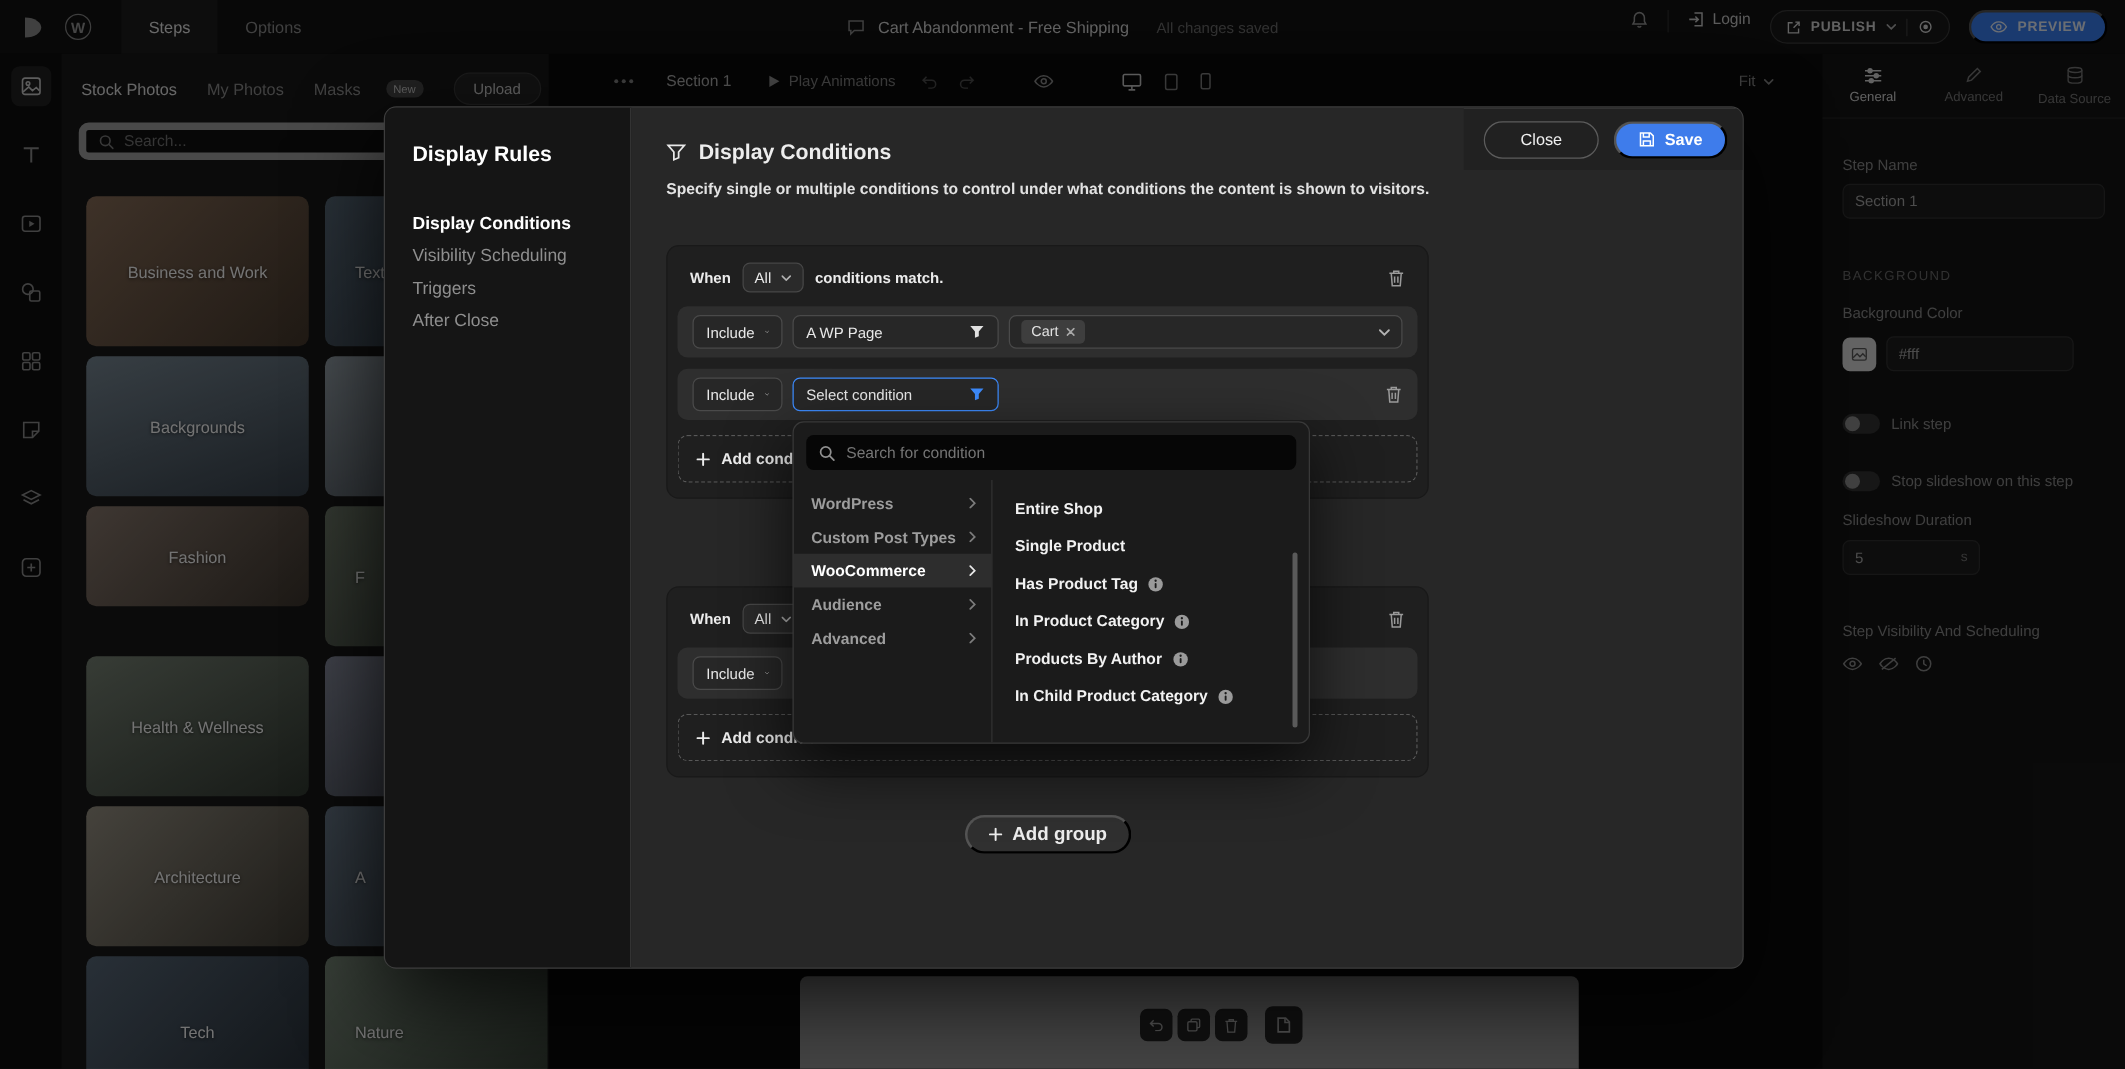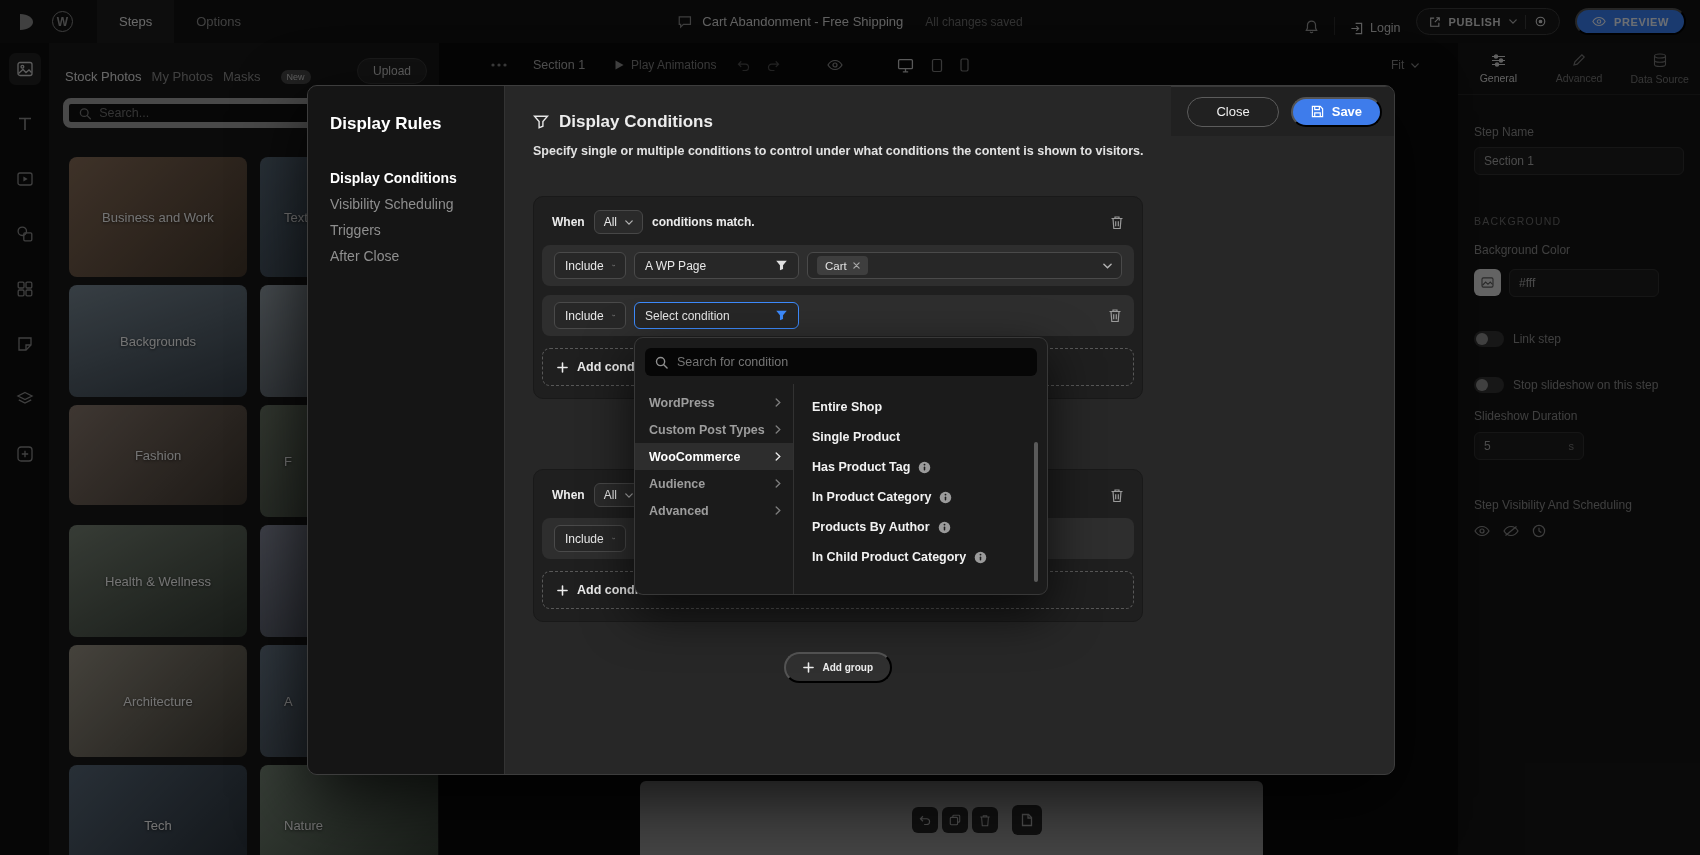--- a/index.html
+++ b/index.html
@@ -15,41 +15,41 @@
     display:flex;align-items:center;padding:0 14px;gap:14px;z-index:2}
   .logo{width:24px;height:24px;display:flex;align-items:center;justify-content:center}
   .wpmark{width:21px;height:21px;border:1.4px solid #8a8a8a;border-radius:50%;color:#9a9a9a;
     font-size:12px;font-weight:700;display:flex;align-items:center;justify-content:center}
   .tabs{display:flex;height:43px;margin-left:10px}
   .tab{height:43px;display:flex;align-items:center;padding:0 22px;font-size:13px;color:#8f8f8f}
   .tab.active{background:#1d1d1d;color:#e8e8e8}
   .topcenter{position:absolute;left:50%;transform:translateX(-50%);display:flex;align-items:center;gap:10px}
   .doc-title{font-size:13px;color:#d6d6d6}
   .saved{font-size:12px;color:#6e6e6e;margin-left:12px}
-  .topright{margin-left:auto;display:flex;align-items:flex-end;gap:15px}
+  .topright{margin-left:auto;display:flex;align-items:flex-start;gap:15px}
   .vsep{width:1px;height:18px;background:#2e2e2e}
   .login{display:flex;align-items:center;gap:7px;font-size:12.5px;color:#c9c9c9}
   .btn-publish{height:27px;border:1px solid #3c3c3c;background:#191919;border-radius:14px;
     display:flex;align-items:center;gap:8px;padding:0 12px;color:#d9d9d9;font-size:11px;
     font-weight:700;letter-spacing:.6px}
   .pub-sep{width:1px;height:14px;background:#3c3c3c}
   .btn-preview{height:27px;background:#3b82f6;border-radius:14px;display:flex;align-items:center;
     gap:8px;padding:0 15px;color:#eef4ff;font-size:11px;font-weight:700;letter-spacing:.6px}
 
   
   .rail{position:absolute;left:0;top:43px;width:49px;height:812px;background:#0f0f0f;z-index:2;
     display:flex;flex-direction:column;align-items:center;padding-top:10px;gap:23px}
   .rail-item{width:32px;height:32px;border-radius:7px;display:flex;align-items:center;
     justify-content:center;color:#8f8f8f}
   .rail-item.active{background:#232323;color:#cfcfcf}
   .rail-scroll{position:absolute;left:0;top:659px;width:4px;height:153px;background:#e2e2e2;border-radius:2px}
 
   
   .photos{position:absolute;left:49px;top:43px;width:390px;height:812px;background:#191919;z-index:1}
-  .photos-tabs{display:flex;align-items:flex-end;gap:10px;padding:15px 12px 12px 16px}
+  .photos-tabs{display:flex;align-items:center;gap:24px;padding:15px 12px 12px 16px}
   .ptab{font-size:13px;color:#8f8f8f;display:flex;align-items:center;white-space:nowrap}
   .ptab.active{color:#e3e3e3}
   .badge-new{font-size:9px;background:#4a4a4a;color:#d2d2d2;border-radius:8px;padding:2px 6px;margin-left:20px}
   .btn-upload{margin-left:auto;font-size:12px;color:#d5d5d5;background:#262626;border:1px solid #3c3c3c;
     border-radius:14px;padding:5px 15px;white-space:nowrap}
   .psearch{margin:2px 14px 0;height:30px;background:#101010;border:6px solid #a3a3a3;border-radius:8px;
     display:flex;align-items:center;padding:0 10px;gap:8px;color:#7c7c7c}
   .psearch input{background:none;border:none;outline:none;color:#9a9a9a;font-size:12.5px;width:100%;
     font-family:inherit}
   .pgrid{position:absolute;left:0;top:0;width:390px;height:812px}
@@ -73,21 +73,21 @@
   .rightpanel{position:absolute;left:1458px;top:43px;width:242px;height:812px;background:#161616;z-index:1}
   .rp-tabs{display:flex;height:52px;border-bottom:1px solid #242424}
   .rp-tab{flex:1;display:flex;flex-direction:column;align-items:center;justify-content:center;gap:5px;
     font-size:10.5px;color:#7a7a7a;white-space:nowrap}
   .rp-tab.active{color:#d9d9d9}
   .rp-body{padding:0 16px}
   .rp-label{font-size:12px;color:#8c8c8c;white-space:nowrap}
   .rp-input{height:28px;background:#1e1e1e;border:1px solid #323232;border-radius:6px;color:#a8a8a8;
     font-size:12px;padding:0 9px;width:100%;font-family:inherit;outline:none;display:block}
   .rp-section{font-size:10.5px;letter-spacing:1.2px;color:#6d6d6d;white-space:nowrap}
-  .swatch-row{display:flex;align-items:flex-start;gap:8px}
+  .swatch-row{display:flex;align-items:flex-end;gap:8px}
   .swatch{width:27px;height:27px;border-radius:6px;background:#dcdcdc;display:flex;align-items:center;
     justify-content:center;color:#5a5a5a}
   .toggle-row{display:flex;align-items:center;gap:9px}
   .toggle{width:30px;height:16px;background:#333;border-radius:8px;position:relative;flex:0 0 auto}
   .toggle::after{content:"";position:absolute;left:2px;top:2px;width:12px;height:12px;border-radius:50%;background:#8f8f8f}
   .dur-input{width:110px;height:28px;background:#1e1e1e;border:1px solid #323232;border-radius:6px;
     display:flex;align-items:center;padding:0 9px}
   .dur-input input{flex:1;background:none;border:none;outline:none;color:#a8a8a8;font-size:12px;
     font-family:inherit;width:60px}
   .dur-unit{font-size:11px;color:#777}
@@ -131,21 +131,21 @@
   .caret{color:#b2b2b2;display:flex}
   .tagbox{flex:1;height:27px;background:#272727;border:1px solid #4a4a4a;border-radius:6px;
     display:flex;align-items:center;gap:8px;padding:0 9px;min-width:0}
   .chip{background:#3e3e3e;border-radius:4px;height:19px;display:flex;align-items:center;gap:6px;
     padding:0 8px;font-size:11.5px;color:#e2e2e2;white-space:nowrap}
   .chip .x{color:#a8a8a8;display:flex}
   .add-row{margin-top:12px;border:1px dashed #585858;border-radius:8px;height:38px;display:flex;
     align-items:center;gap:9px;padding:0 14px;color:#ececec;font-size:12.5px;font-weight:600;white-space:nowrap}
   .add-group-wrap{display:flex;justify-content:center;margin-top:30px}
   .btn-addgroup{height:31px;background:#303030;border-radius:16px;display:flex;align-items:center;
-    gap:8px;padding:0 17px;font-size:10px;color:#ededed;font-weight:600;white-space:nowrap}
+    gap:8px;padding:0 17px;font-size:15px;color:#ededed;font-weight:600;white-space:nowrap}
   .mfooter{height:50px;border-top:1px solid #3a3a3a;background:#212121;display:flex;align-items:center;
     justify-content:flex-end;gap:12px;padding:0 16px;flex:0 0 auto}
   .btn-close{height:30px;border:1px solid #5c5c5c;border-radius:16px;background:transparent;
     color:#f0f0f0;font-size:13px;padding:0 28px;display:flex;align-items:center;white-space:nowrap}
   .btn-save{height:30px;border-radius:16px;background:#3e7ceb;color:#fff;font-size:13px;font-weight:600;
     padding:0 18px;display:flex;align-items:center;gap:8px;white-space:nowrap}
 
   
   .dropdown{position:absolute;left:634px;top:337px;width:414px;height:258px;background:#1b1b1b;
     border:1px solid #383838;border-radius:9px;box-shadow:0 18px 50px rgba(0,0,0,.7);z-index:130;
@@ -292,21 +292,21 @@
         </div>
       <div class="pcard lpad" data-interactable="true" style="left:211px;top:114px;width:178px;height:120px;background:linear-gradient(135deg,#5a6b7a,#2e3842)">
           <span data-interactable="false">Text</span>
         </div>
       <div class="pcard" data-interactable="true" style="left:20px;top:242px;width:178px;height:112px;background:linear-gradient(160deg,#7a8a96,#39434d)">
           <span data-interactable="false">Backgrounds</span>
         </div>
       <div class="pcard lpad" data-interactable="true" style="left:211px;top:242px;width:178px;height:112px;background:linear-gradient(160deg,#9aa5ad,#525a62)">
           <span data-interactable="false"></span>
         </div>
-      <div class="pcard" data-interactable="true" style="left:20px;top:362px;width:178px;height:100px;background:linear-gradient(135deg,#8a7a6f,#403830)">
+      <div class="pcard" data-interactable="true" style="left:20px;top:362px;width:178px;height:80px;background:linear-gradient(135deg,#8a7a6f,#403830)">
           <span data-interactable="false">Fashion</span>
         </div>
       <div class="pcard lpad" data-interactable="true" style="left:211px;top:362px;width:178px;height:112px;background:linear-gradient(135deg,#6f7a6a,#333a33)">
           <span data-interactable="false">F</span>
         </div>
       <div class="pcard" data-interactable="true" style="left:20px;top:482px;width:178px;height:112px;background:linear-gradient(150deg,#7a8577,#343c34)">
           <span data-interactable="false">Health &amp; Wellness</span>
         </div>
       <div class="pcard lpad" data-interactable="true" style="left:211px;top:482px;width:178px;height:112px;background:linear-gradient(150deg,#8a8fa0,#424752)">
           <span data-interactable="false"></span>

